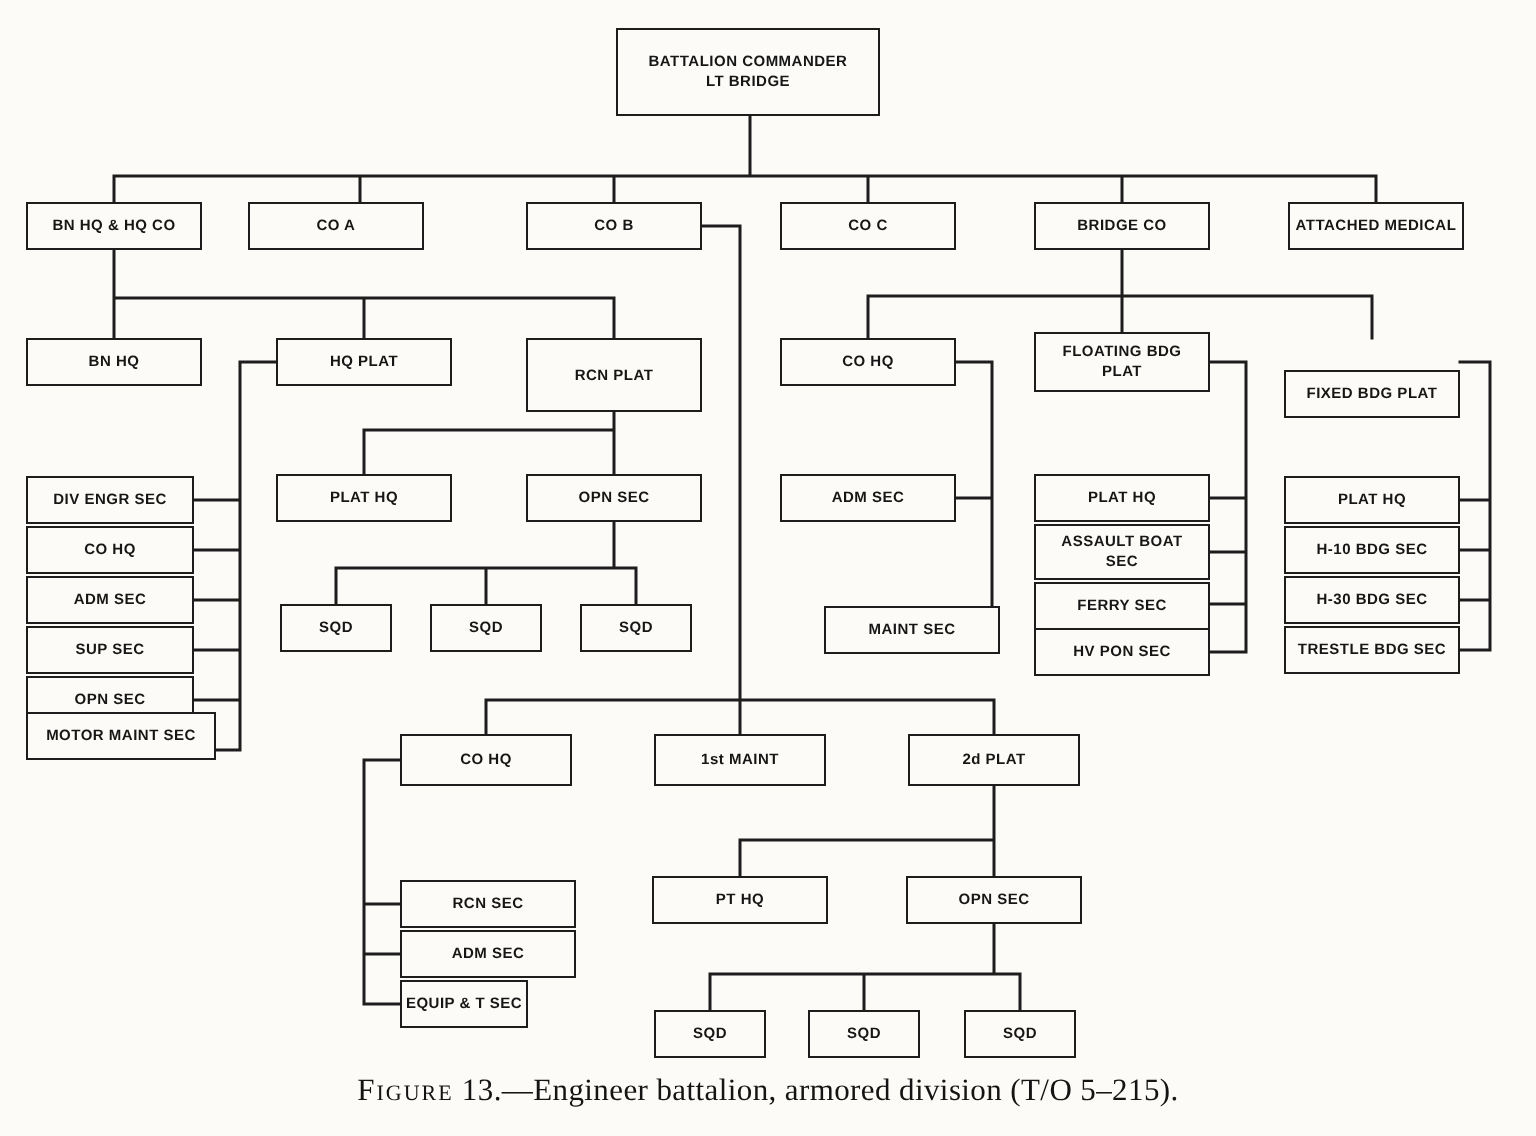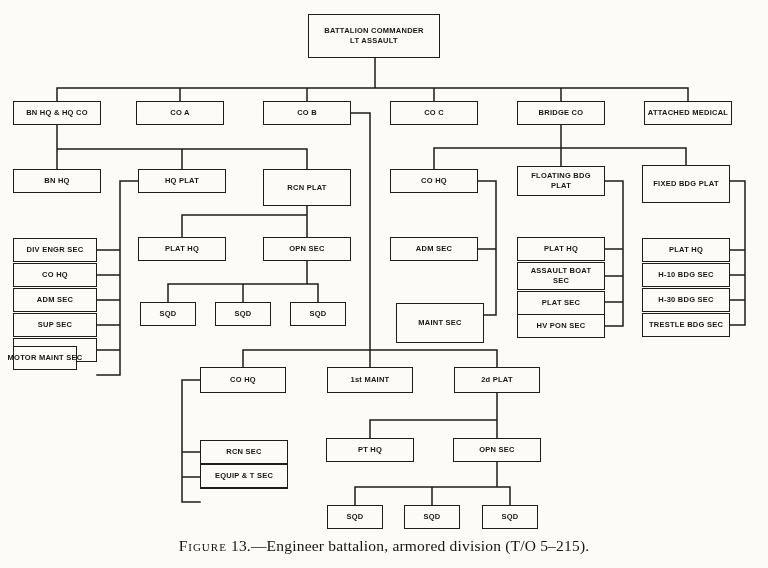--- a/index.html
+++ b/index.html
@@ -44,27 +44,27 @@
       M605,181 H623 M623,181 V326 M623,249 H605 M623,276 H605 M623,302 H605 M623,326 H605
       M730,181 H745 M745,181 V325 M745,250 H730 M745,275 H730 M745,300 H730 M745,325 H730
       M351,113 H370 M370,113 V350 M243,350 H497 M243,350 V367 M370,350 V367 M497,350 V367
       M200,380 H182 M182,380 V502 M182,452 H200 M182,477 H200 M182,502 H200
       M497,393 V420 M370,420 H497 M370,420 V438 M497,420 V438
       M497,462 V487 M355,487 H510 M355,487 V505 M432,487 V505 M510,487 V505"></path>
   </svg>
 
   <div class="box" style="left:308px;top:14px;width:132px;height:44px">
     <span>BATTALION COMMANDER</span>
-    <span>LT ASSAULT</span>
+    <span>LT BRIDGE</span>
   </div>
 
   <div class="box" style="left:13px;top:101px;width:88px;height:24px">
       <span>BN HQ &amp; HQ CO</span>
     </div>
-  <div class="box" style="left:136px;top:101px;width:88px;height:24px">
+  <div class="box" style="left:124px;top:101px;width:88px;height:24px">
       <span>CO A</span>
     </div>
   <div class="box" style="left:263px;top:101px;width:88px;height:24px">
       <span>CO B</span>
     </div>
   <div class="box" style="left:517px;top:101px;width:88px;height:24px">
       <span>BRIDGE CO</span>
     </div>
   <div class="box" style="left:390px;top:101px;width:88px;height:24px">
       <span>CO C</span>
@@ -82,40 +82,40 @@
   <div class="box" style="left:263px;top:169px;width:88px;height:37px">
       <span>RCN PLAT</span>
     </div>
   <div class="box" style="left:390px;top:169px;width:88px;height:24px">
       <span>CO HQ</span>
     </div>
   <div class="box" style="left:517px;top:166px;width:88px;height:30px">
     <span>FLOATING BDG</span>
     <span>PLAT</span>
   </div>
-  <div class="box" style="left:642px;top:165px;width:88px;height:38px">
+  <div class="box" style="left:642px;top:185px;width:88px;height:24px">
       <span>FIXED BDG PLAT</span>
     </div>
 
   <div class="box" style="left:13px;top:238px;width:84px;height:24px">
       <span>DIV ENGR SEC</span>
     </div>
   <div class="box" style="left:13px;top:263px;width:84px;height:24px">
       <span>CO HQ</span>
     </div>
   <div class="box" style="left:13px;top:288px;width:84px;height:24px">
       <span>ADM SEC</span>
     </div>
   <div class="box" style="left:13px;top:313px;width:84px;height:24px">
       <span>SUP SEC</span>
     </div>
   <div class="box" style="left:13px;top:338px;width:84px;height:24px">
       <span>OPN SEC</span>
     </div>
-  <div class="box" style="left:13px;top:346px;width:64px;height:24px">
+  <div class="box" style="left:13px;top:356px;width:95px;height:24px">
       <span>MOTOR MAINT SEC</span>
     </div>
 
   <div class="box" style="left:138px;top:237px;width:88px;height:24px">
       <span>PLAT HQ</span>
     </div>
   <div class="box" style="left:263px;top:237px;width:88px;height:24px">
       <span>OPN SEC</span>
     </div>
   <div class="box" style="left:140px;top:302px;width:56px;height:24px">
@@ -124,33 +124,33 @@
   <div class="box" style="left:215px;top:302px;width:56px;height:24px">
       <span>SQD</span>
     </div>
   <div class="box" style="left:290px;top:302px;width:56px;height:24px">
       <span>SQD</span>
     </div>
 
   <div class="box" style="left:390px;top:237px;width:88px;height:24px">
       <span>ADM SEC</span>
     </div>
-  <div class="box" style="left:396px;top:303px;width:88px;height:40px">
+  <div class="box" style="left:412px;top:303px;width:88px;height:24px">
       <span>MAINT SEC</span>
     </div>
 
   <div class="box" style="left:517px;top:237px;width:88px;height:24px">
       <span>PLAT HQ</span>
     </div>
   <div class="box" style="left:517px;top:262px;width:88px;height:28px">
     <span>ASSAULT BOAT</span>
     <span>SEC</span>
   </div>
   <div class="box" style="left:517px;top:291px;width:88px;height:22px">
-      <span>PLAT SEC</span>
+      <span>FERRY SEC</span>
     </div>
   <div class="box" style="left:517px;top:314px;width:88px;height:24px">
       <span>HV PON SEC</span>
     </div>
 
   <div class="box" style="left:642px;top:238px;width:88px;height:24px">
       <span>PLAT HQ</span>
     </div>
   <div class="box" style="left:642px;top:263px;width:88px;height:24px">
       <span>H-10 BDG SEC</span>
@@ -171,21 +171,21 @@
   <div class="box" style="left:454px;top:367px;width:86px;height:26px">
       <span>2d PLAT</span>
     </div>
 
   <div class="box" style="left:200px;top:440px;width:88px;height:24px">
       <span>RCN SEC</span>
     </div>
   <div class="box" style="left:200px;top:465px;width:88px;height:24px">
       <span>ADM SEC</span>
     </div>
-  <div class="box" style="left:200px;top:464px;width:88px;height:24px">
+  <div class="box" style="left:200px;top:490px;width:64px;height:24px">
       <span>EQUIP &amp; T SEC</span>
     </div>
 
   <div class="box" style="left:326px;top:438px;width:88px;height:24px">
       <span>PT HQ</span>
     </div>
   <div class="box" style="left:453px;top:438px;width:88px;height:24px">
       <span>OPN SEC</span>
     </div>
 

